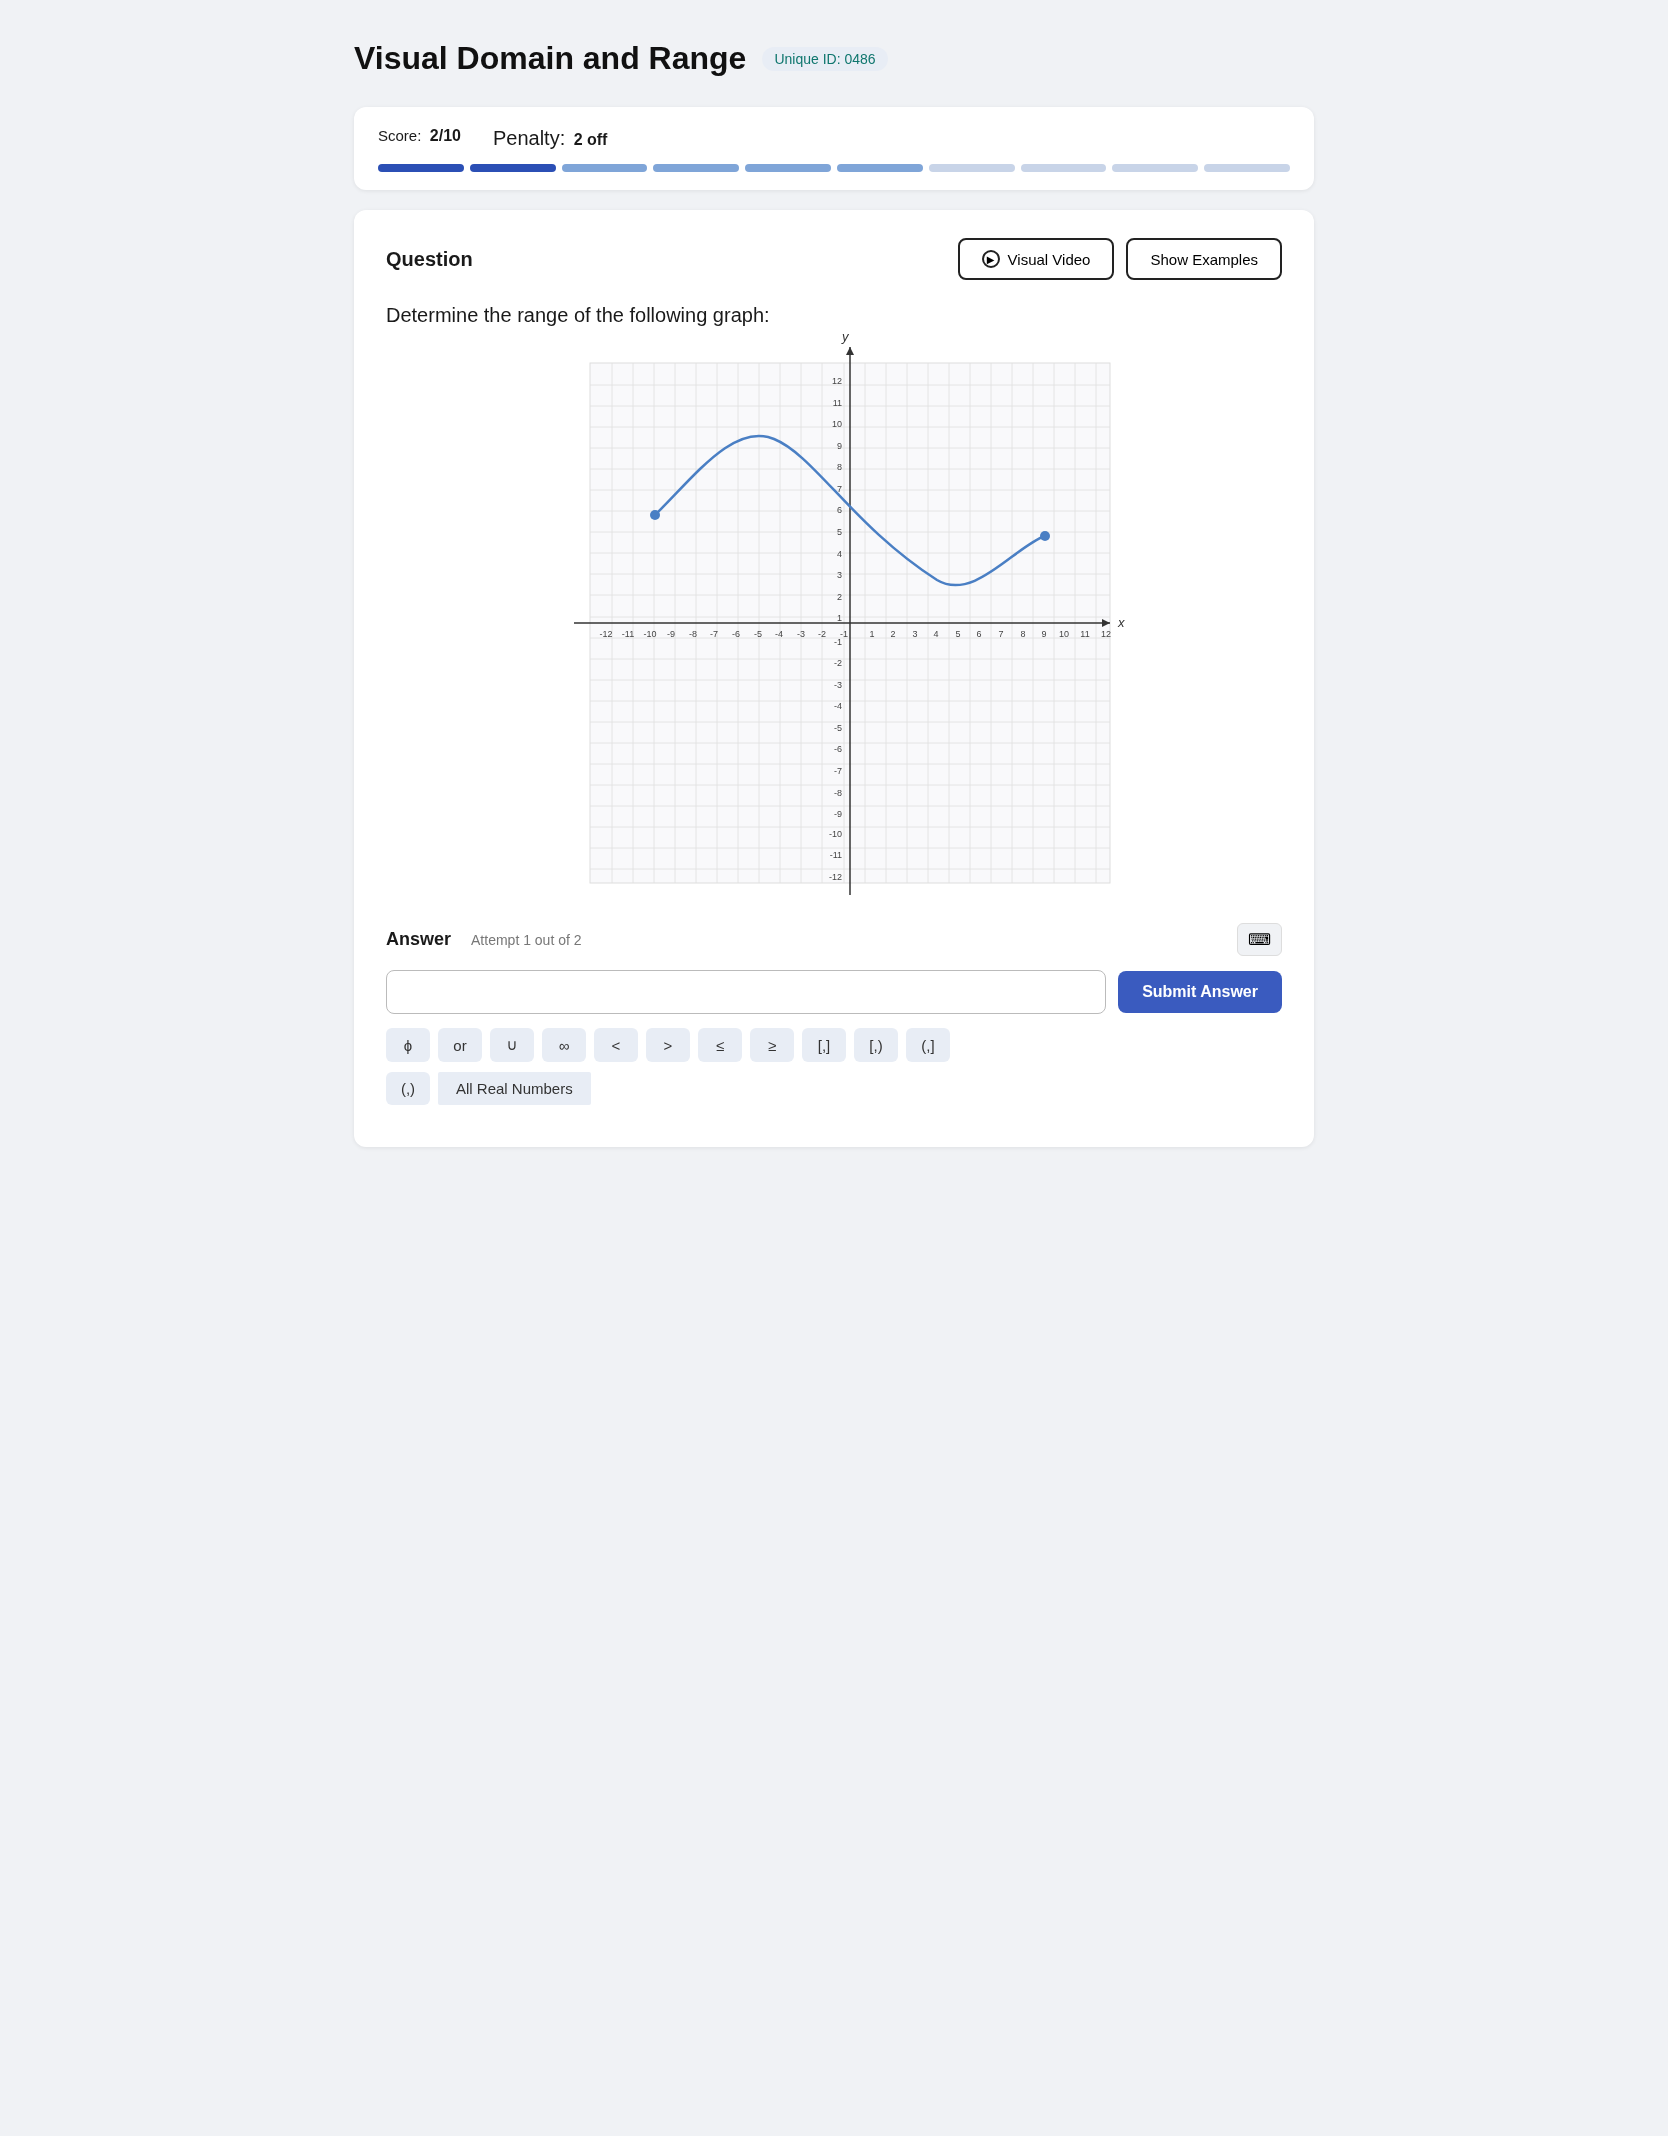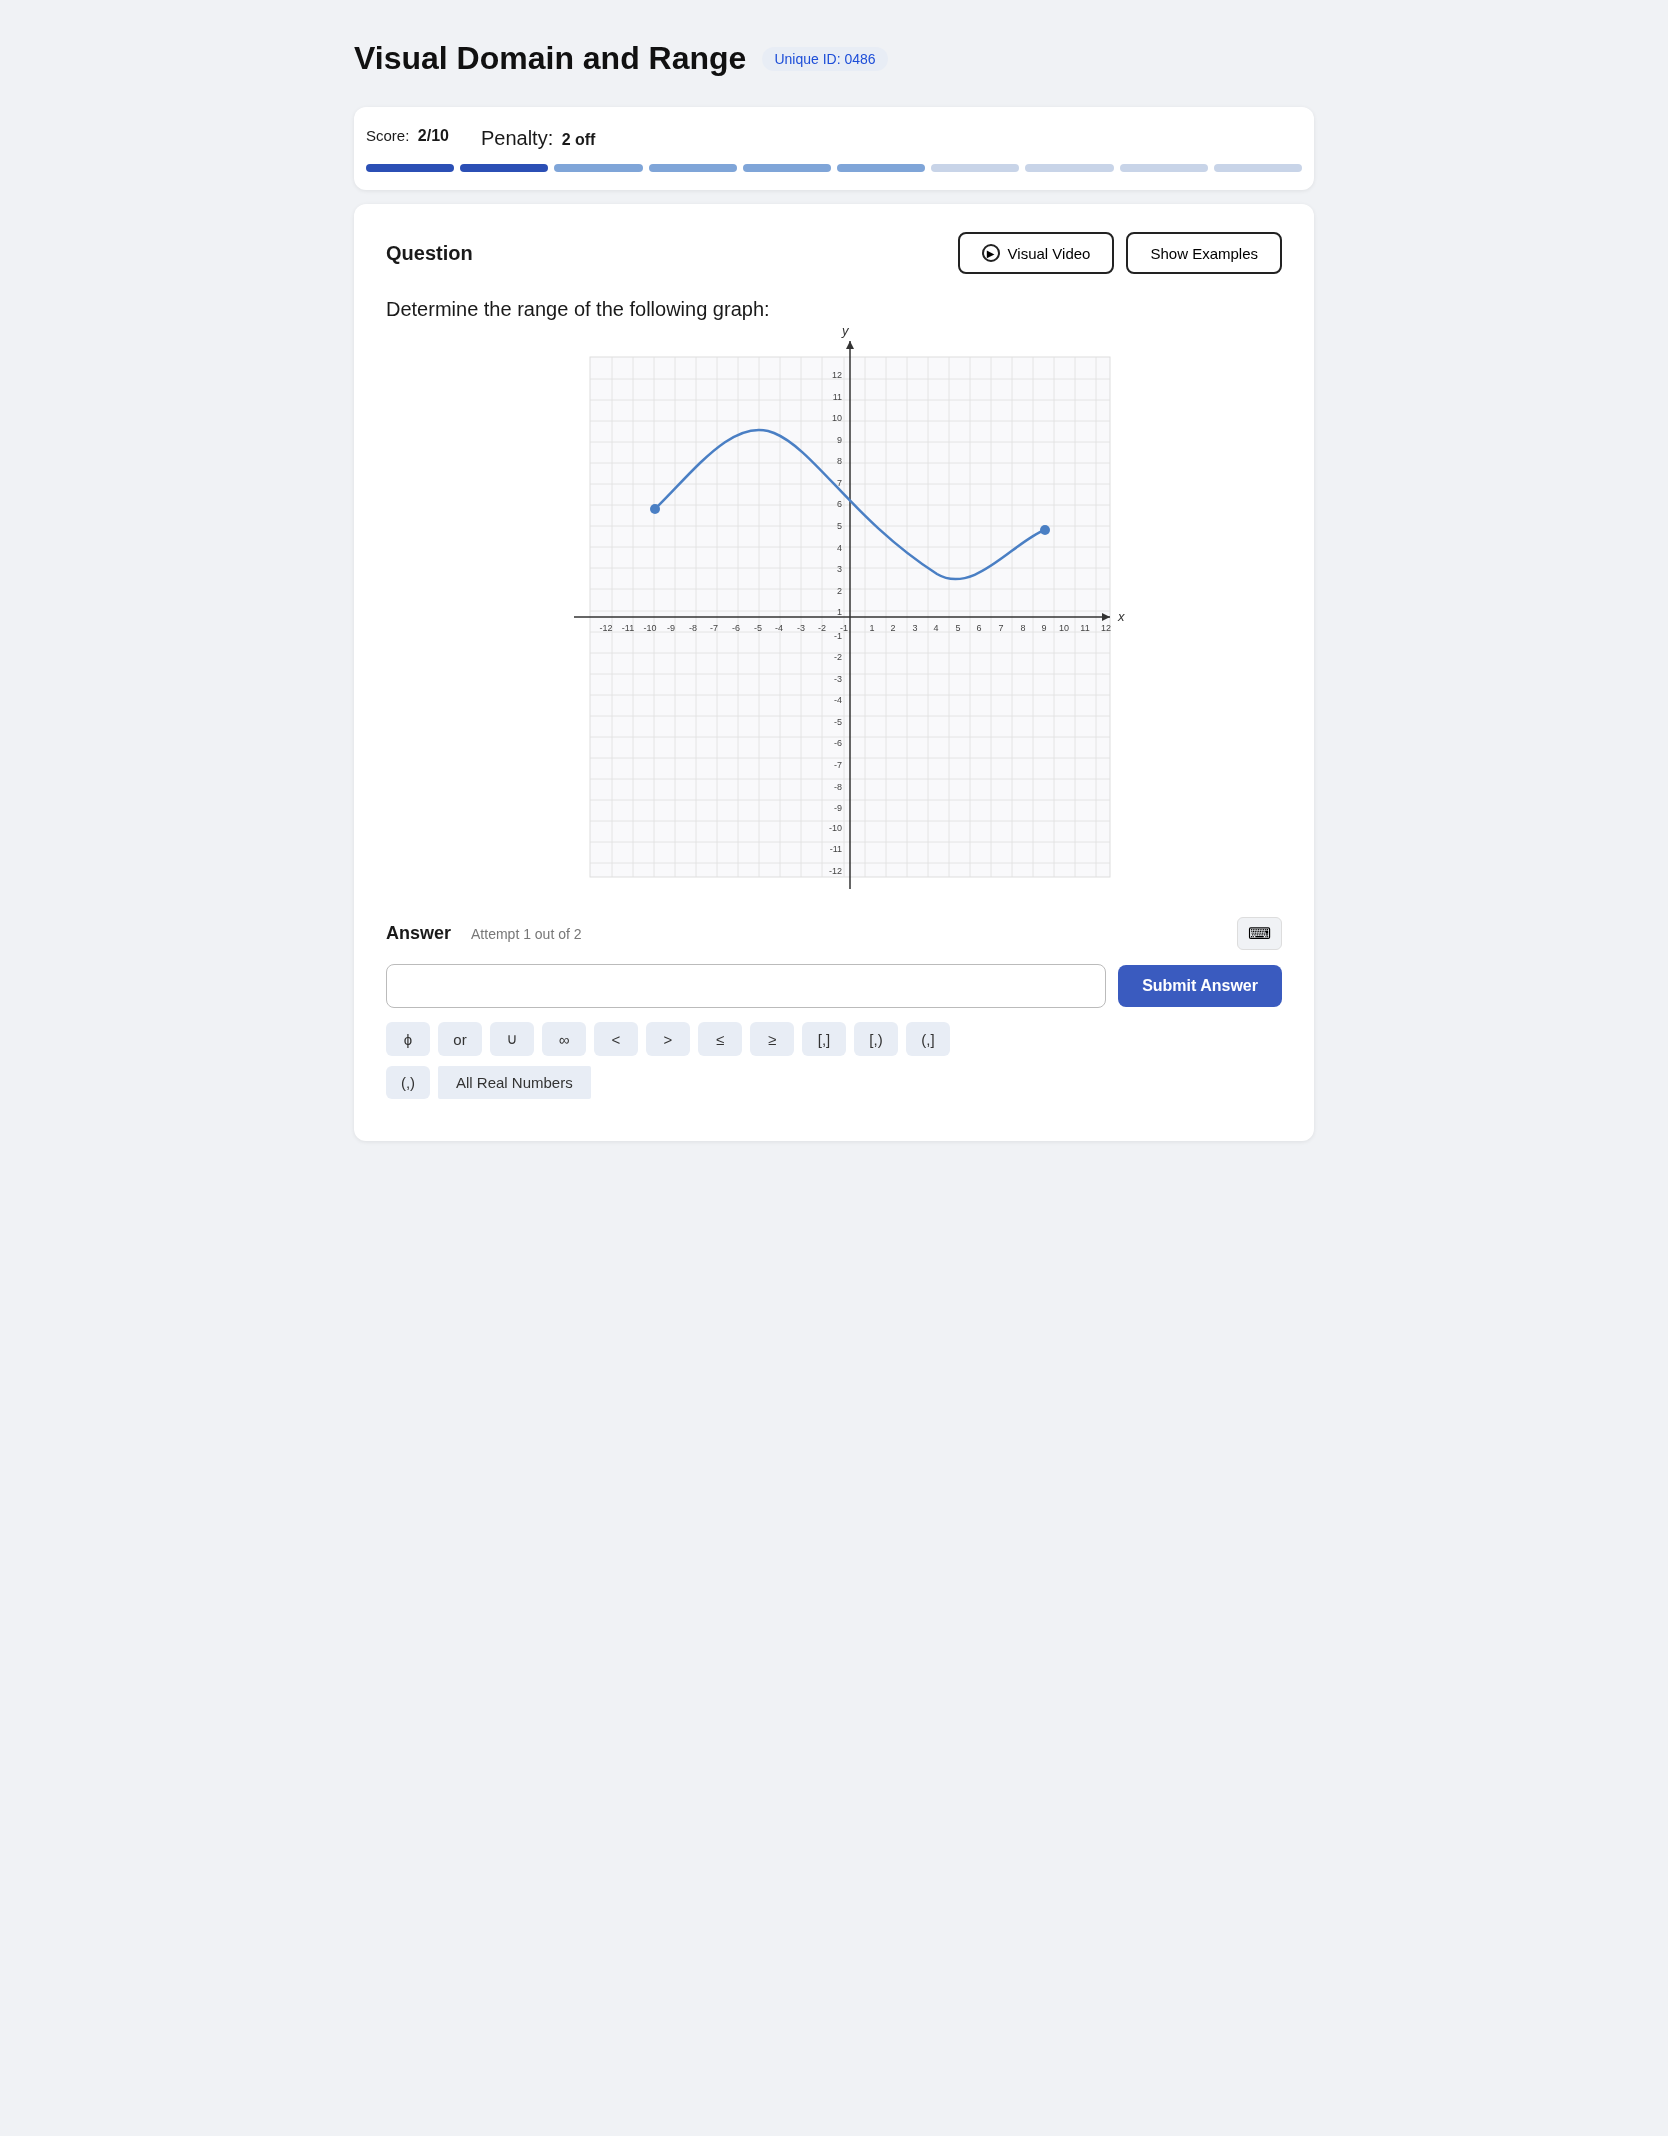--- a/index.html
+++ b/index.html
@@ -22,32 +22,32 @@
       margin-bottom: 20px;
       padding: 20px 0 10px 0;
     }
     .page-title {
       font-size: 32px;
       font-weight: 800;
       color: #111;
     }
     .unique-id-badge {
       background: #e8edf5;
-      color: #1d4ed8;
+      color: #0f766e;
       font-size: 14px;
       padding: 4px 12px;
       border-radius: 20px;
       font-weight: 500;
     }
     
     .score-card {
       background: #fff;
       border-radius: 12px;
-      padding: 20px 12px 18px;
-      margin-bottom: 14px;
+      padding: 20px 24px 18px;
+      margin-bottom: 20px;
       box-shadow: 0 1px 4px rgba(0,0,0,0.08);
     }
     .score-line {
       display: flex;
       gap: 32px;
       margin-bottom: 14px;
     }
     .progress-bar-track {
       display: flex;
       gap: 6px;

